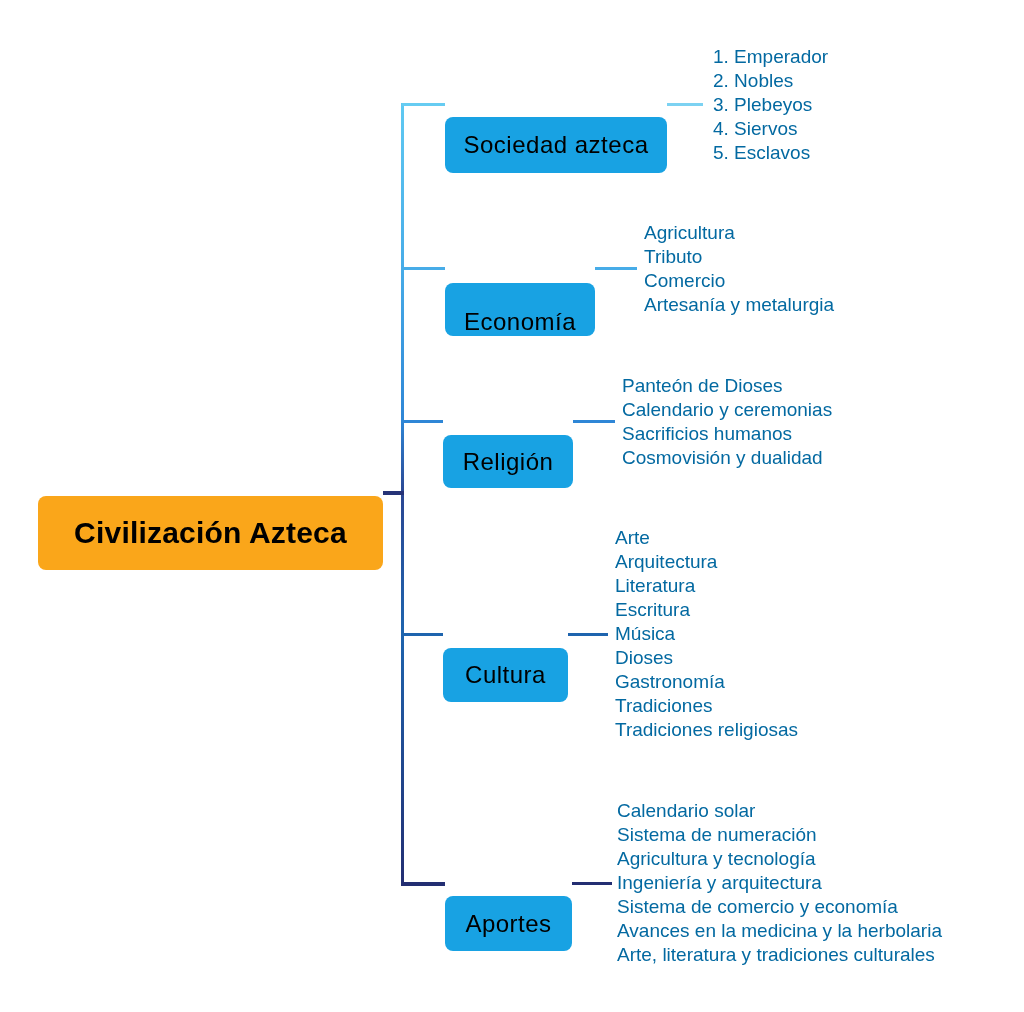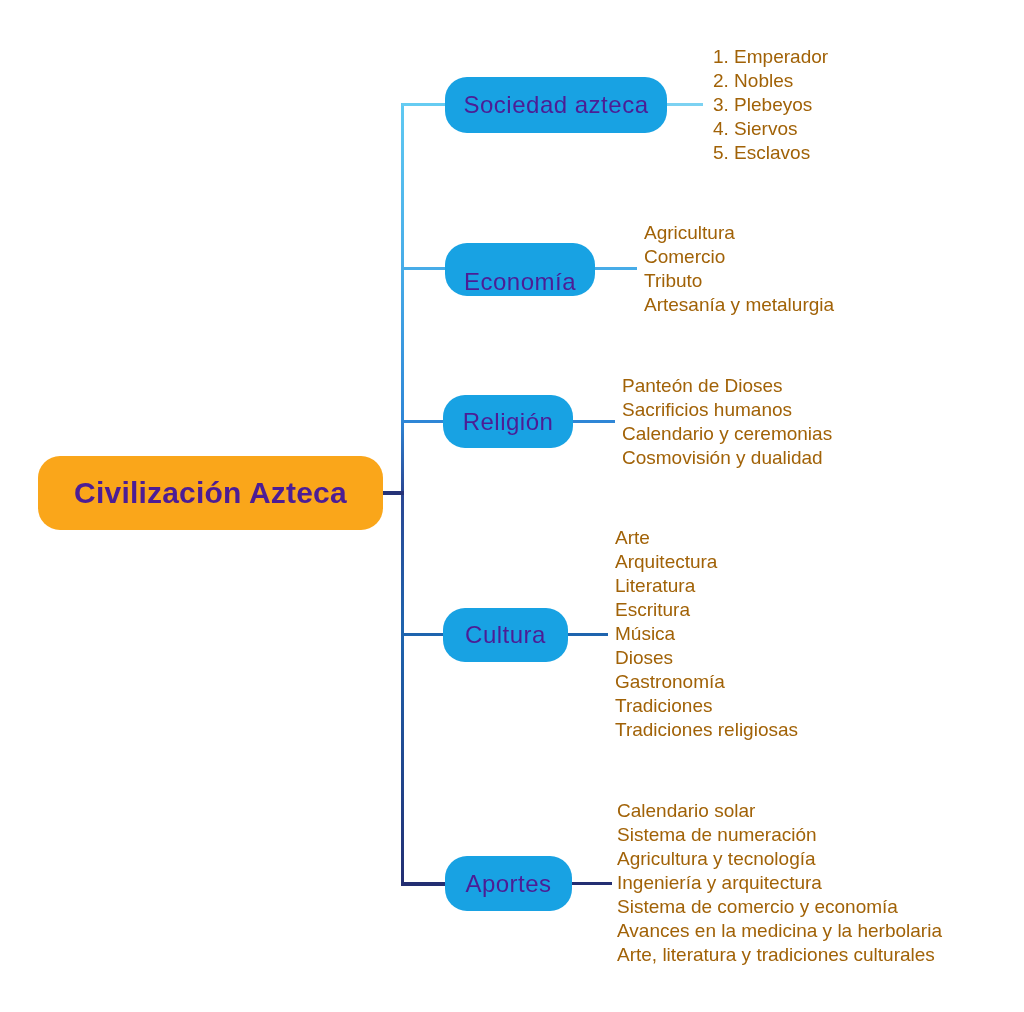--- a/index.html
+++ b/index.html
@@ -18,33 +18,33 @@
       #47ACE8 21%,
       #2E86D6 40.5%,
       #2B4793 49.8%,
       #1E64AE 67.7%,
       #232E72 100%);
   }
   .stub { position:absolute; height:3px; }
   .node {
     position:absolute;
     background:#18A2E3;
-    border-radius:22px;
-    color:#4c1d95;
+    border-radius:8px;
+    color:#000000;
     display:flex; align-items:center; justify-content:center;
-    font-size:24px; letter-spacing:0.5px; white-space:nowrap;
+    font-size:24px; letter-spacing:0.5px; white-space:nowrap;margin-top:40px;
   }
   .root-node {
     background:#FAA61A;
     font-weight:bold; font-size:30px; letter-spacing:0.2px;
     left:38px; top:456px; width:345px; height:74px;
   }
   .list {
     position:absolute;
-    color:#a16207; font-size:19px; line-height:24px; white-space:nowrap;
+    color:#0369a1; font-size:19px; line-height:24px; white-space:nowrap;
   }
 
   
   .b0-node { left:445px; top:77px;  width:222px; height:56px; }
   .b0-stub-l { left:402px; top:103px; width:43px; background:#66CCF2; }
   .b0-stub-r { left:667px; top:103px; width:36px; background:#7CD2F2; }
   .b0-list { left:713px; top:45px; }
 
   
   .b1-node { left:445px; top:243px; width:150px; height:53px;align-items:flex-end; }
@@ -98,34 +98,34 @@
     <div>5. Esclavos</div>
   </div>
 
   <div class="stub b1-stub-l"></div>
   <div class="node b1-node">
     <span>Economía</span>
   </div>
   <div class="stub b1-stub-r"></div>
   <div class="list b1-list">
     <div>Agricultura</div>
+    <div>Tributo</div>
     <div>Comercio</div>
-    <div>Tributo</div>
     <div>Artesanía y metalurgia</div>
   </div>
 
   <div class="stub b2-stub-l"></div>
   <div class="node b2-node">
     <span>Religión</span>
   </div>
   <div class="stub b2-stub-r"></div>
   <div class="list b2-list">
     <div>Panteón de Dioses</div>
+    <div>Calendario y ceremonias</div>
     <div>Sacrificios humanos</div>
-    <div>Calendario y ceremonias</div>
     <div>Cosmovisión y dualidad</div>
   </div>
 
   <div class="stub b3-stub-l"></div>
   <div class="node b3-node">
     <span>Cultura</span>
   </div>
   <div class="stub b3-stub-r"></div>
   <div class="list b3-list">
     <div>Arte</div>

